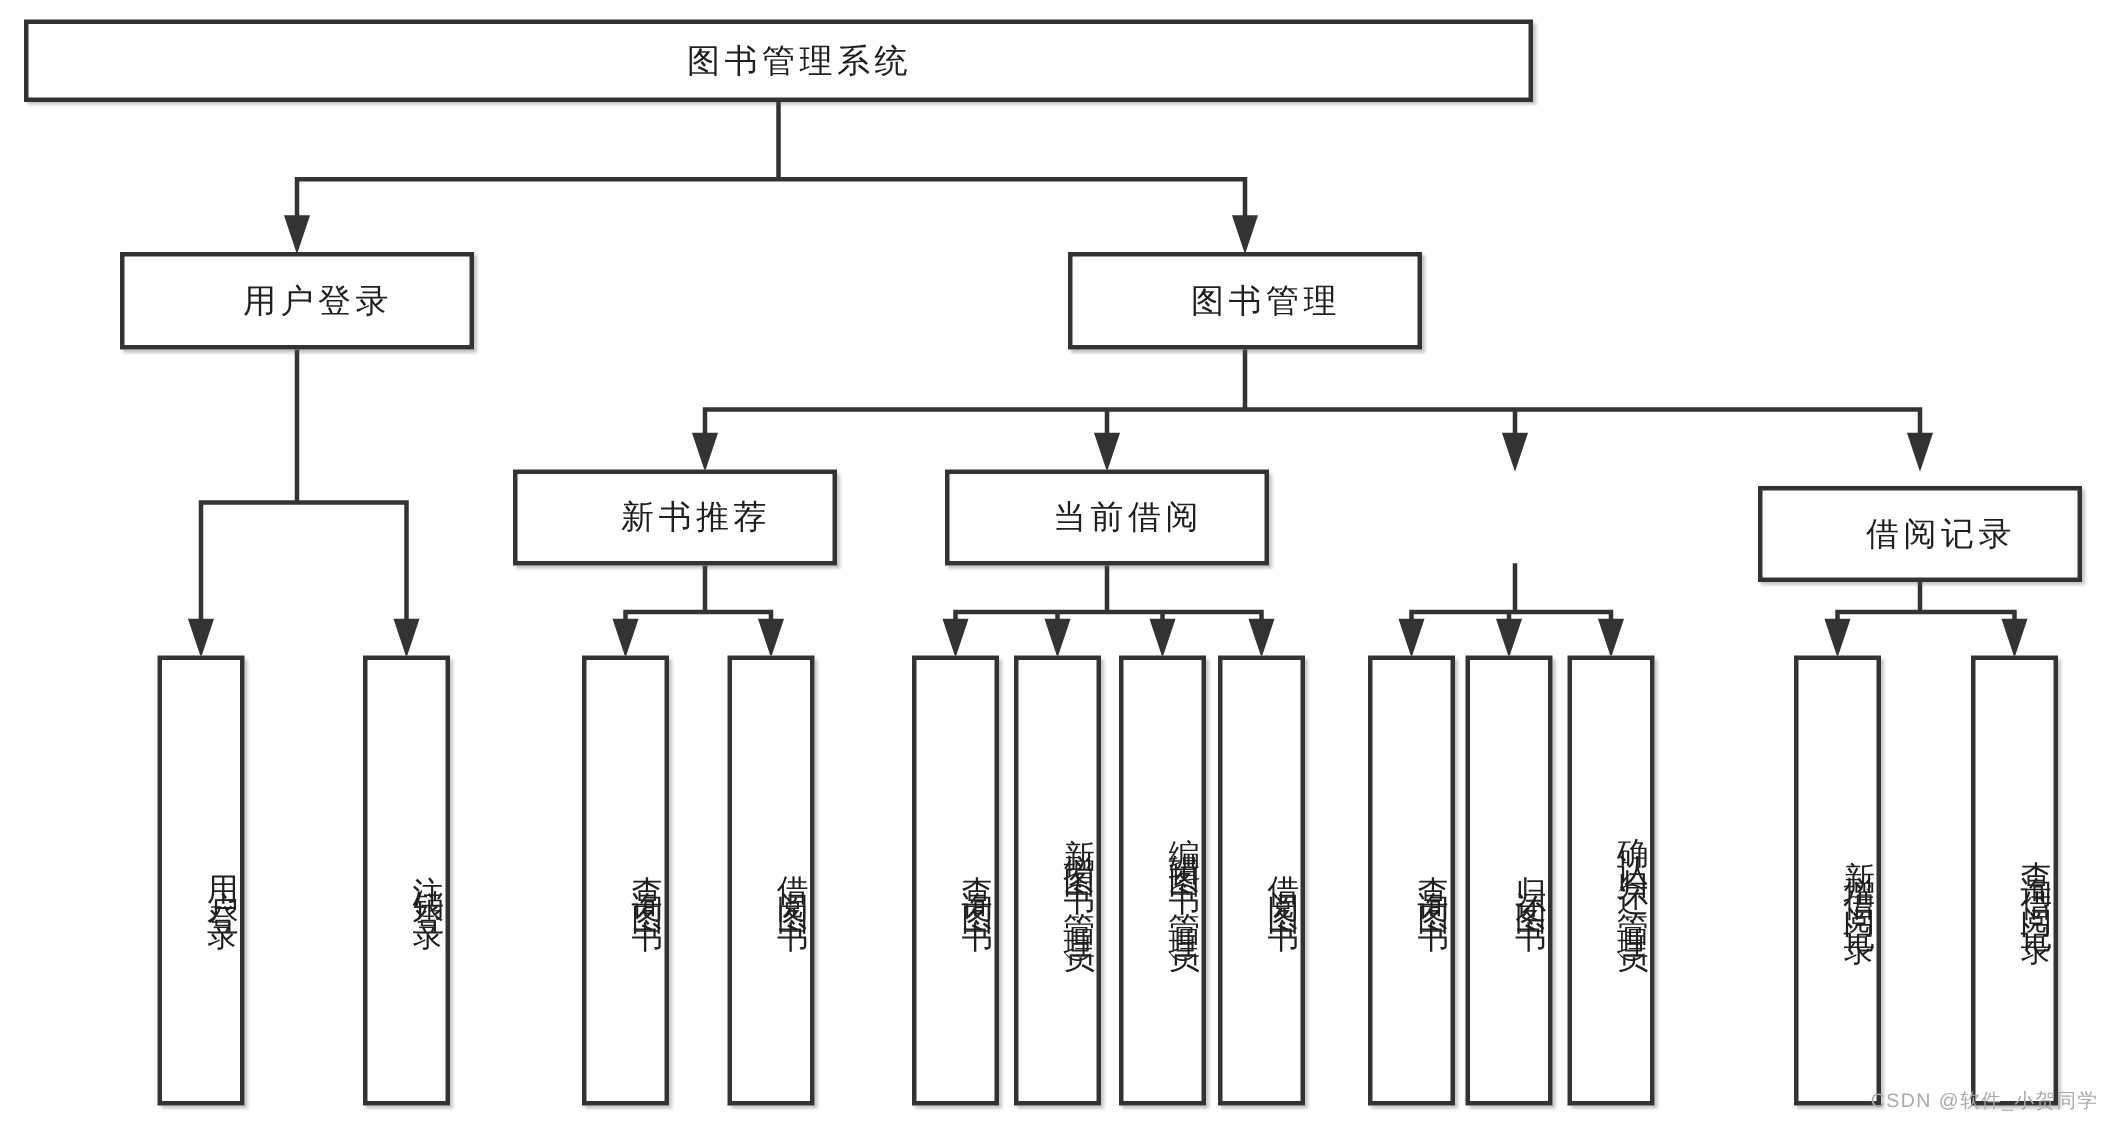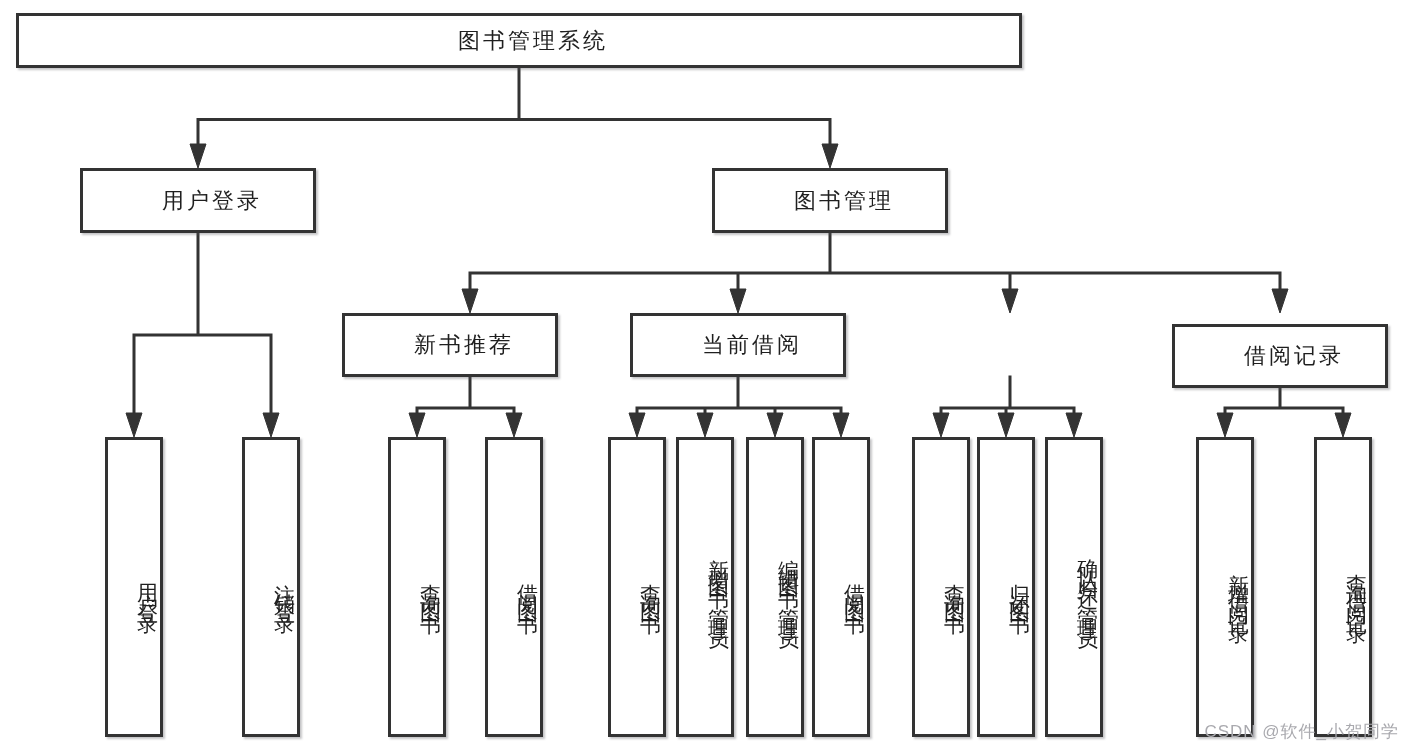--- a/index.html
+++ b/index.html
@@ -45,21 +45,21 @@
     writing-mode: vertical-rl;
     text-orientation: mixed;
     font-size: 21px;
     letter-spacing: 10px;
     white-space: normal;
   }
   #watermark {
     position: absolute;
     right: 6px;
     bottom: 4px;
-    font-size: 17px;
+    font-size: 13px;
     letter-spacing: 1px;
     color: var(--wm, #a9a9ae);
     z-index: 5;
     white-space: nowrap;
   }
 </style>
 </head>
 <body>
 
 <div id="stage" style="--bg: #ffffff; --line: #333333; --box-fill: #ffffff; --txt: #1f1f1f; --wm: #a9a9ae;">

